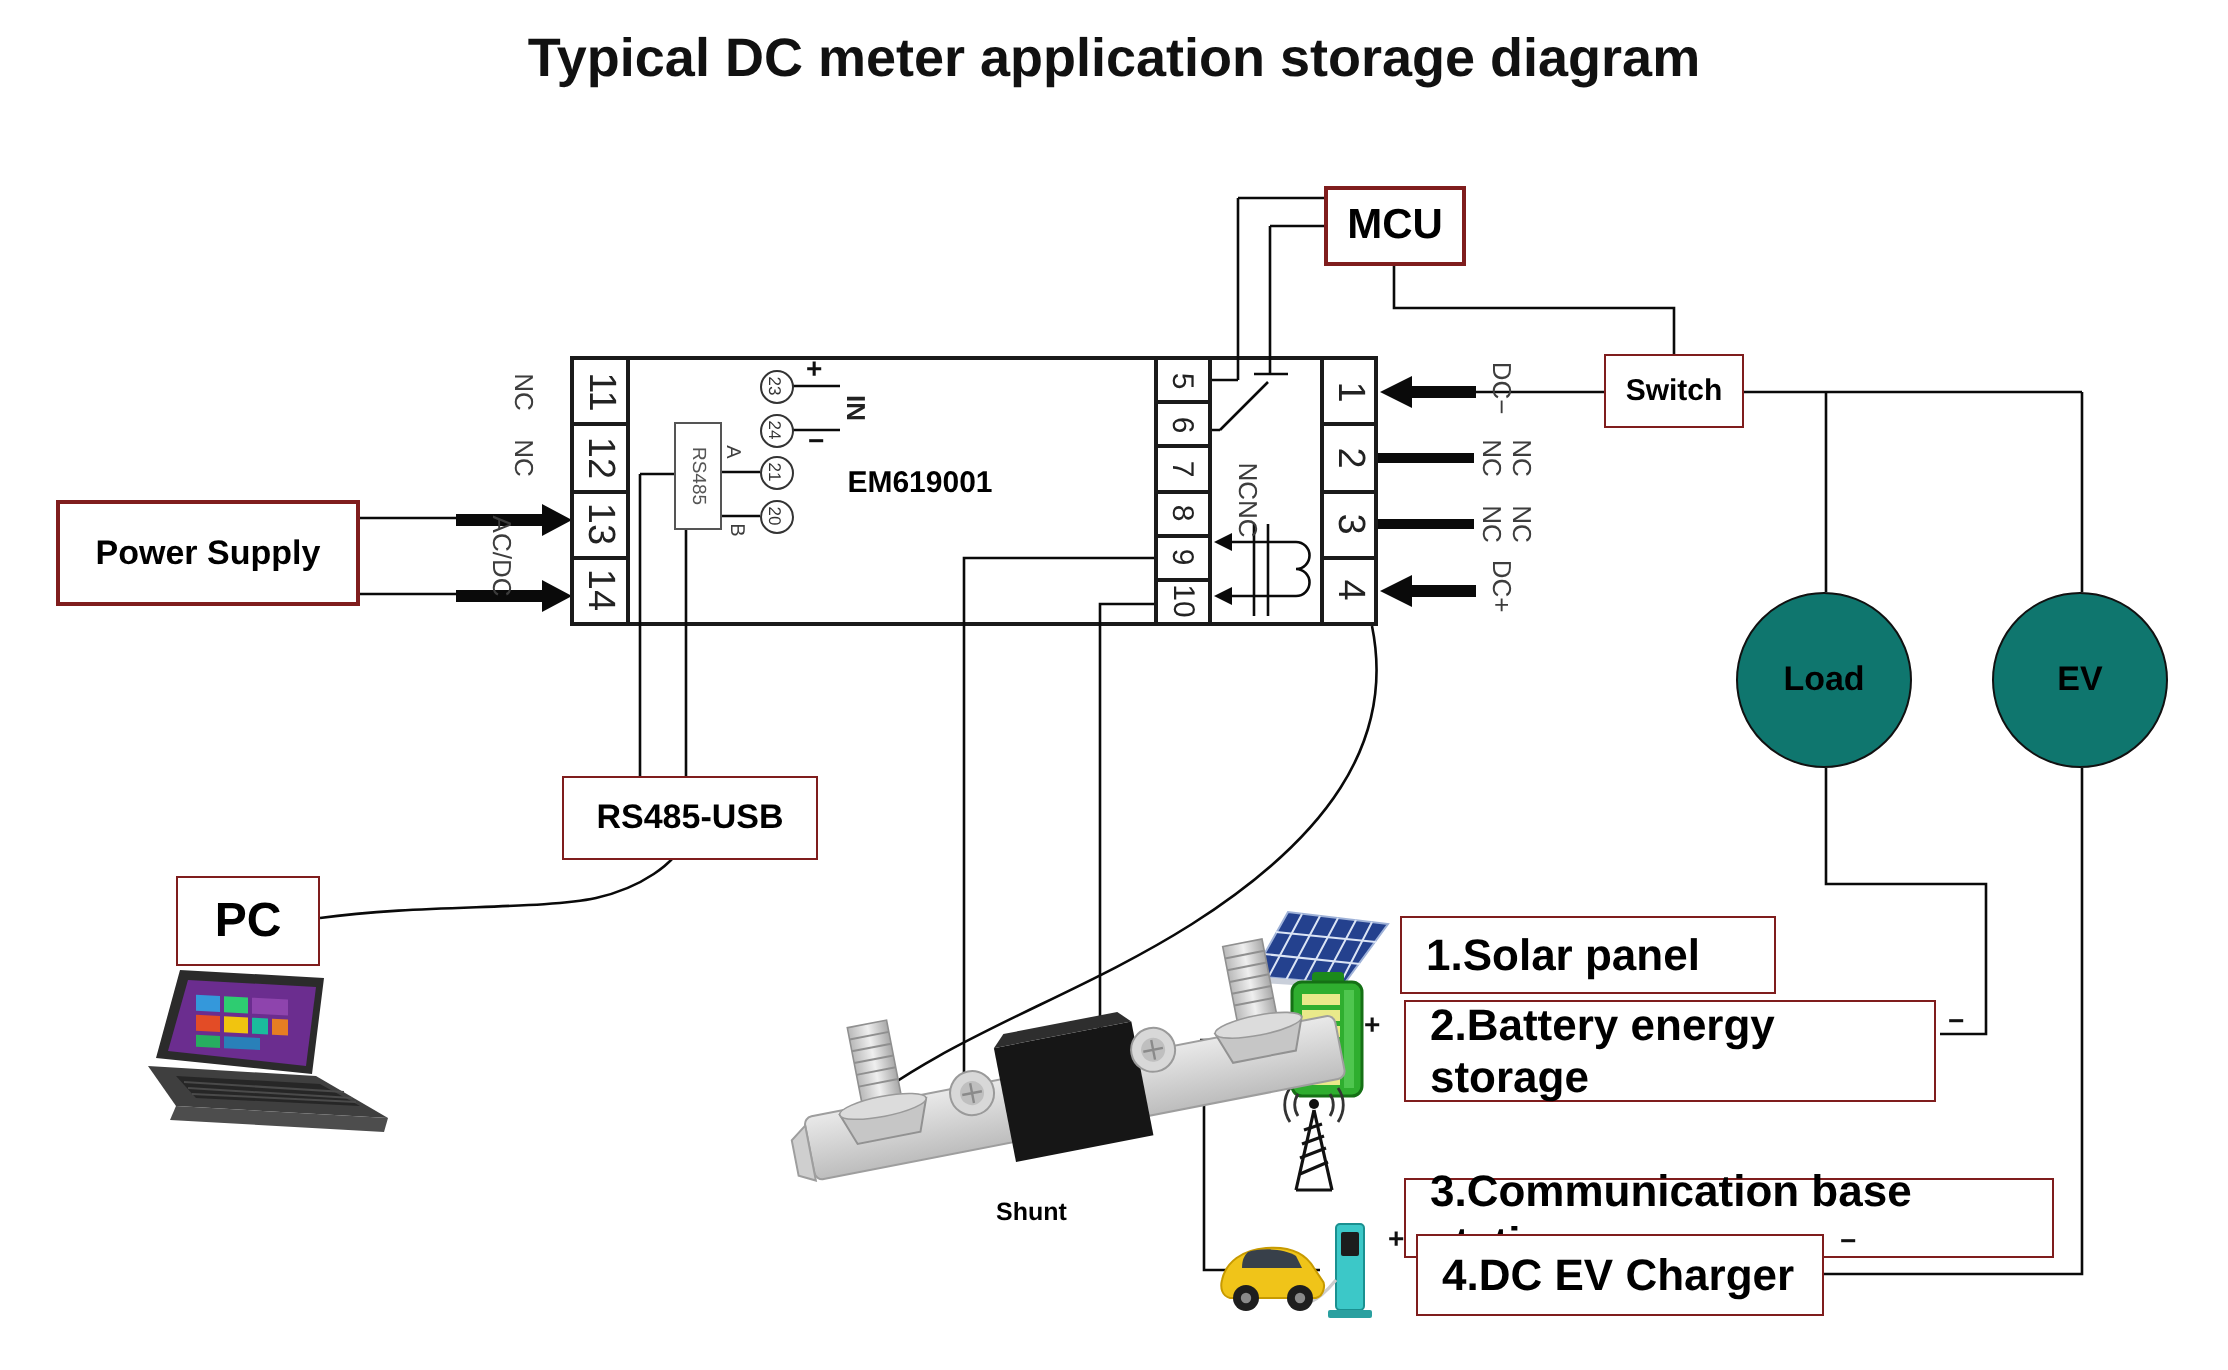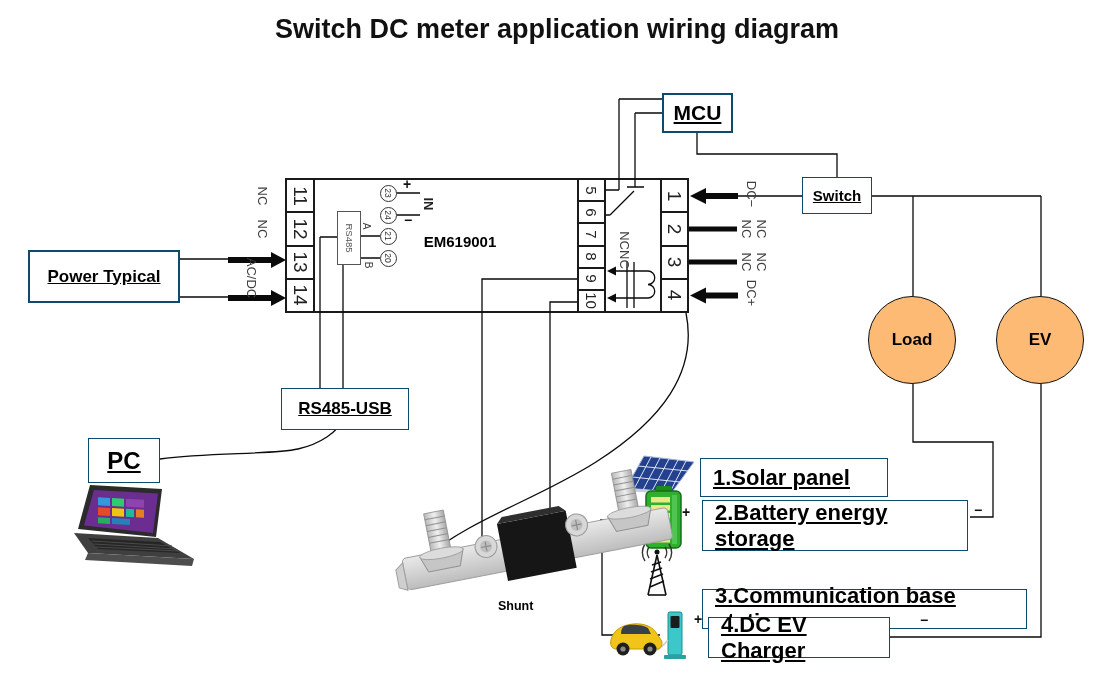--- a/index.html
+++ b/index.html
@@ -1,25 +1,25 @@
 <!DOCTYPE html>
 <html><head>
 <meta charset="utf-8">
 <style>
   html,body{margin:0;padding:0;background:#fff;}
   body{width:1114px;height:685px;position:relative;overflow:hidden;
        font-family:"Liberation Sans",sans-serif;color:#000;}
   .abs{position:absolute;}
   .title{position:absolute;left:0;top:14px;width:1114px;text-align:center;
          font-size:27px;font-weight:bold;color:#111;}
-  .box{position:absolute;background:#fff;border:2px solid #0c4a6e;
+  .box{position:absolute;background:#fff;border:2px solid #7f1d1d;
        display:flex;align-items:center;justify-content:center;
-       font-weight:bold;color:#000;box-sizing:border-box;z-index:5;text-decoration:underline;}
+       font-weight:bold;color:#000;box-sizing:border-box;z-index:5;}
   .lbox{justify-content:flex-start;padding-left:12px;font-size:22px;border-width:1.5px;}
-  .node{position:absolute;background:#fdba74;border:1.6px solid #111;border-radius:50%;
+  .node{position:absolute;background:#0f766e;border:1.6px solid #111;border-radius:50%;
         display:flex;align-items:center;justify-content:center;font-weight:bold;
         font-size:17px;box-sizing:border-box;z-index:5;}
   .rot{position:absolute;transform:translate(-50%,-50%) rotate(90deg);
        white-space:nowrap;color:#3d3d3d;z-index:6;}
   .meter-body{position:absolute;border:2px solid #1a1a1a;background:#fff;box-sizing:border-box;z-index:2;}
   .tcol{position:absolute;display:flex;flex-direction:column;z-index:4;}
   .tcol .cell{flex:1;display:flex;align-items:center;justify-content:center;
               border:2px solid #1a1a1a;background:#fff;box-sizing:border-box;}
   .tcol .cell:not(:first-child){border-top:0;}
   .tcol .cell span{transform:rotate(90deg);display:block;color:#222;}
@@ -30,21 +30,21 @@
          box-sizing:border-box;z-index:6;}
   .icirc span{transform:rotate(90deg);font-size:8.5px;color:#333;}
   .sign{position:absolute;font-weight:bold;font-size:14px;color:#111;z-index:6;}
   svg{position:absolute;left:0;top:0;}
   .wires{z-index:3;}
   .icon{z-index:5;}
 </style>
 </head>
 <body>
 
-<div class="title">Switch DC meter application wiring diagram</div>
+<div class="title">Typical DC meter application storage diagram</div>
 
 <svg class="wires" width="1114" height="685" viewBox="0 0 1114 685">
   <g stroke="#0a0a0a" stroke-width="1.3" fill="none">
 
     <path d="M619 99 H662 M619 99 V190 M605 190 H619"></path>
     <path d="M635 113 H662 M635 113 V187 M627 187 H644"></path>
     <path d="M605 215 H610 M610 215 L634 191"></path>
 
     <path d="M697 133 V154 H837 V177"></path>
 
@@ -169,21 +169,21 @@
 <span class="rot" style="left:251px;top:278px;font-size:13px;">AC/DC</span>
 <span class="rot" style="left:624px;top:250px;font-size:13px;">NCNC</span>
 <span class="rot" style="left:751px;top:194px;font-size:13px;">DC−</span>
 <span class="rot" style="left:746px;top:229px;font-size:13px;">NC</span>
 <span class="rot" style="left:761px;top:229px;font-size:13px;">NC</span>
 <span class="rot" style="left:746px;top:262px;font-size:13px;">NC</span>
 <span class="rot" style="left:761px;top:262px;font-size:13px;">NC</span>
 <span class="rot" style="left:751px;top:293px;font-size:13px;">DC+</span>
 
 <div class="box" style="left:28px;top:250px;width:152px;height:53px;font-size:17px;">
-    <span>Power Typical</span>
+    <span>Power Supply</span>
   </div>
 <div class="box" style="left:662px;top:93px;width:71px;height:40px;font-size:21px;">
     <span>MCU</span>
   </div>
 <div class="box" style="left:802px;top:177px;width:70px;height:37px;font-size:15px;border-width:1.5px;">
     <span>Switch</span>
   </div>
 <div class="box" style="left:281px;top:388px;width:128px;height:42px;font-size:17px;border-width:1.5px;">
     <span>RS485-USB</span>
   </div>
@@ -192,21 +192,21 @@
   </div>
 <div class="box lbox" style="left:700px;top:458px;width:188px;height:39px;">
     <span>1.Solar panel</span>
   </div>
 <div class="box lbox" style="left:702px;top:500px;width:266px;height:51px;">
     <span>2.Battery energy storage</span>
   </div>
 <div class="box lbox" style="left:702px;top:541px;width:325px;height:40px;margin-top:48px;">
     <span>3.Communication base station</span>
   </div>
-<div class="box lbox" style="left:708px;top:617px;width:182px;height:41px;">
+<div class="box lbox" style="left:708px;top:617px;width:204px;height:41px;">
     <span>4.DC EV Charger</span>
   </div>
 
 <div class="node" style="left:868px;top:296px;width:88px;height:88px;">
     <span>Load</span>
   </div>
 <div class="node" style="left:996px;top:296px;width:88px;height:88px;">
     <span>EV</span>
   </div>
 

